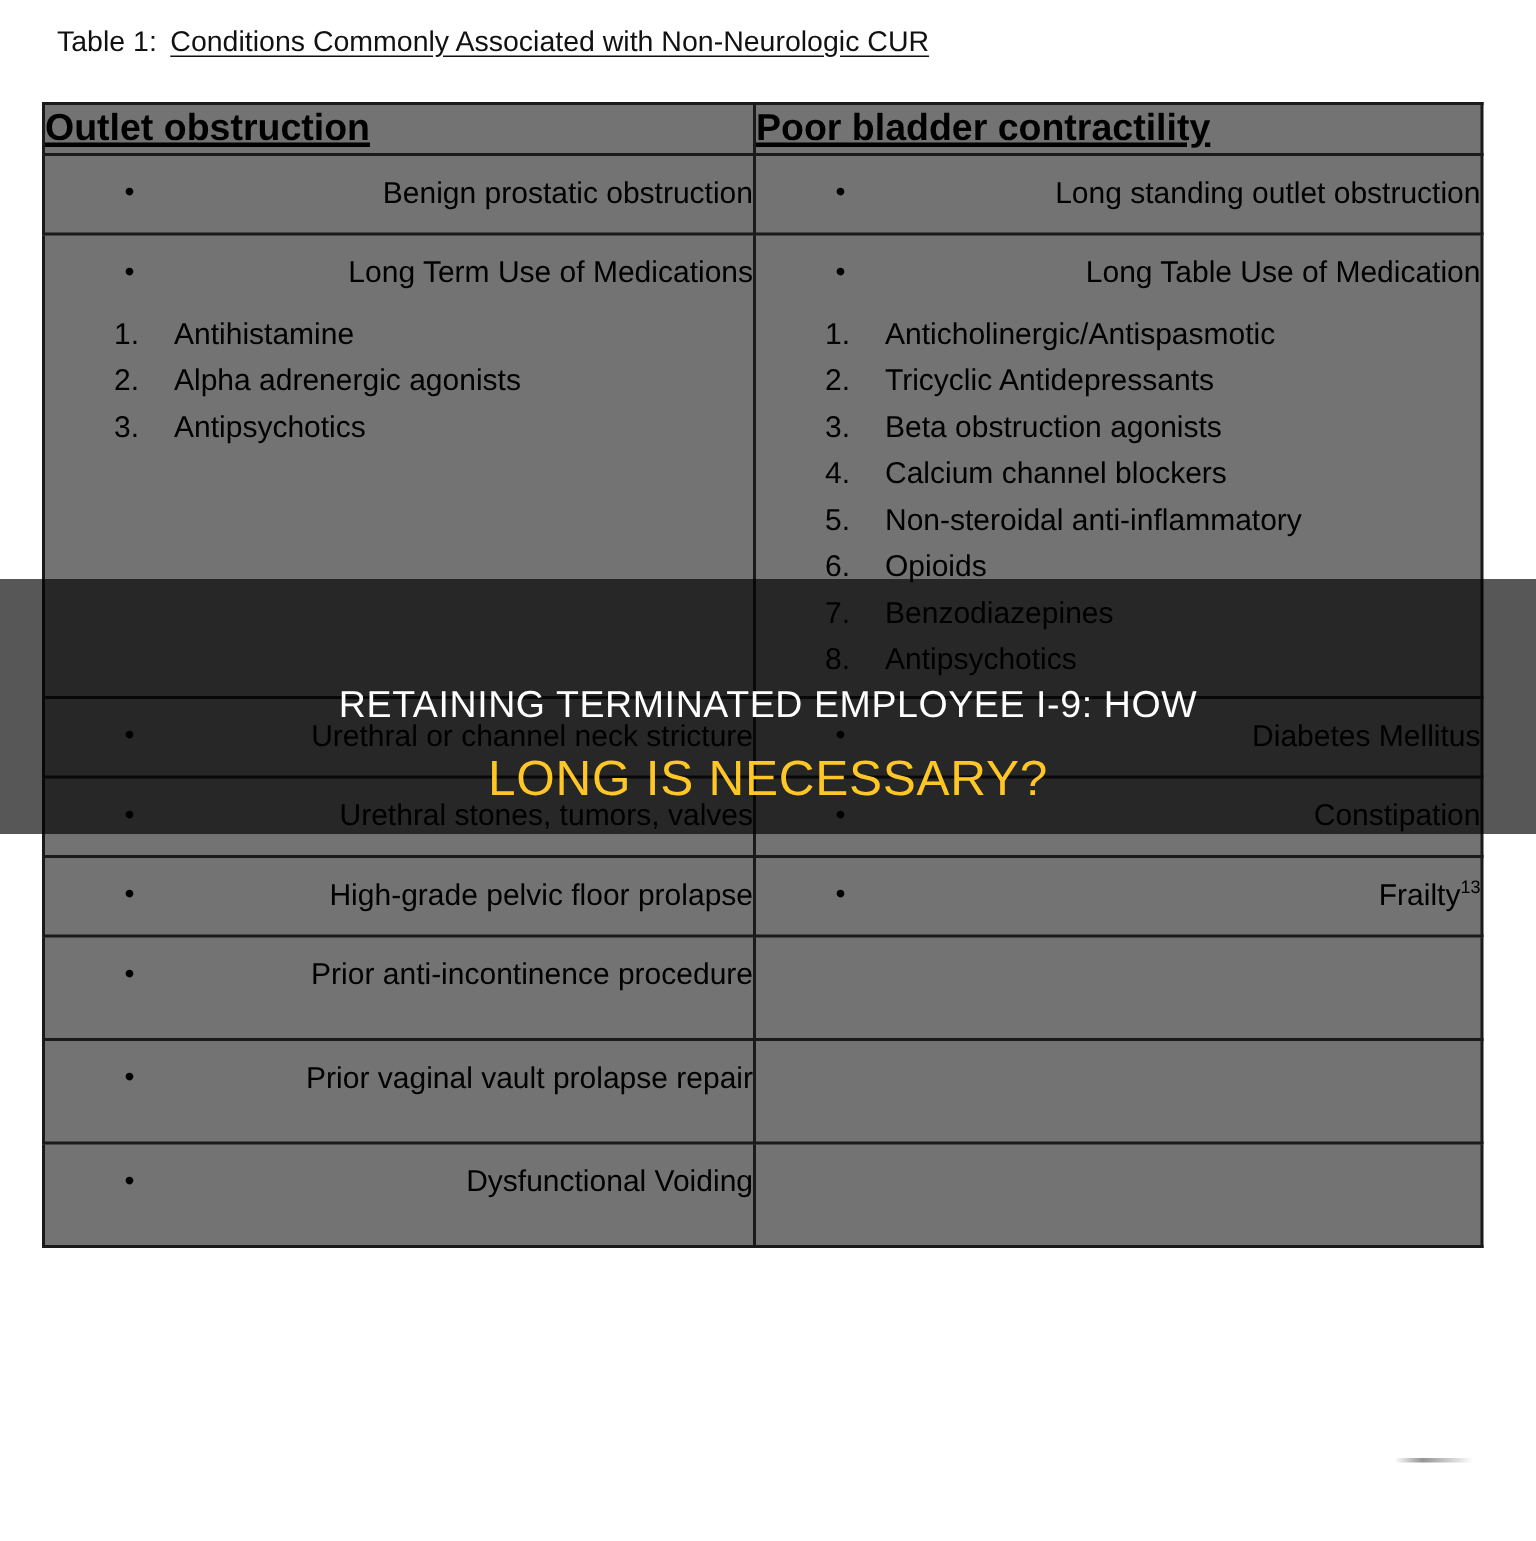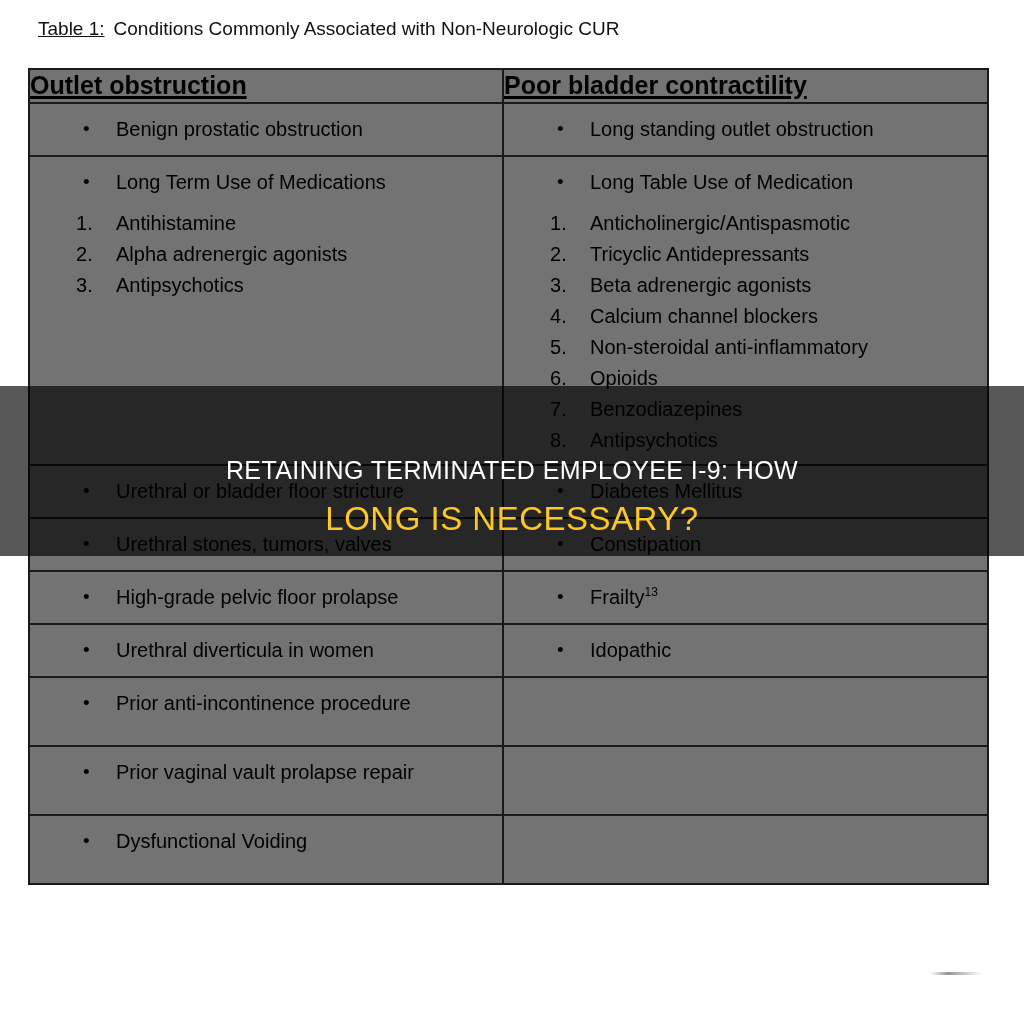--- a/index.html
+++ b/index.html
@@ -21,22 +21,23 @@
   
   #caption {
     position: absolute;
     left: 38px;
     top: 17px;
     font-size: 19px;
     line-height: 24px;
     white-space: nowrap;
     color: #111;
   }
-  #caption .cap-label { margin-right: 9px; text-decoration: underline; }
+  #caption .cap-label { margin-right: 9px; }
   #caption .cap-title {
+    text-decoration: underline;
     text-underline-offset: 3px;
   }
 
   
   #cur-table {
     position: absolute;
     left: 28px;
     top: 68px;
     width: 959px;
     border-collapse: collapse;
@@ -67,20 +68,21 @@
     text-underline-offset: 2px;
     text-decoration-thickness: 3px;
   }
 
   td.cell { padding: 0 0 0 0; }
 
   ul.bul {
     margin: 0;
     padding: 10px 0 10px 86px;
     list-style: none;
+    text-align: right;
   }
   ul.bul > li {
     position: relative;
     font-size: 20px;
     line-height: 31px;
     padding-left: 0;
   }
   ul.bul > li::before {
     content: "\2022";
     position: absolute;
@@ -209,33 +211,33 @@
             <li>Antipsychotics</li>
           </ol>
         </td>
         <td class="cell">
           <ul class="bul">
             <li>Long Table Use of Medication</li>
           </ul>
           <ol class="num">
             <li>Anticholinergic/Antispasmotic</li>
             <li>Tricyclic Antidepressants</li>
-            <li>Beta adrenergic agonists</li>
+            <li>Beta obstruction agonists</li>
             <li>Calcium channel blockers</li>
             <li>Non-steroidal anti-inflammatory</li>
             <li>Opioids</li>
             <li>Benzodiazepines</li>
             <li>Antipsychotics</li>
           </ol>
         </td>
       </tr>
       <tr>
         <td class="cell">
           <ul class="bul">
-            <li>Urethral or bladder floor stricture</li>
+            <li>Urethral or channel neck stricture</li>
           </ul>
         </td>
         <td class="cell">
           <ul class="bul">
             <li>Diabetes Mellitus</li>
           </ul>
         </td>
       </tr>
       <tr>
         <td class="cell">
@@ -251,32 +253,20 @@
       </tr>
       <tr>
         <td class="cell">
           <ul class="bul">
             <li>High-grade pelvic floor prolapse</li>
           </ul>
         </td>
         <td class="cell">
           <ul class="bul">
             <li>Frailty<sup class="refmark">13</sup></li>
-          </ul>
-        </td>
-      </tr>
-      <tr>
-        <td class="cell">
-          <ul class="bul">
-            <li>Urethral diverticula in women</li>
-          </ul>
-        </td>
-        <td class="cell">
-          <ul class="bul">
-            <li>Idopathic</li>
           </ul>
         </td>
       </tr>
       <tr class="row-tall">
         <td class="cell">
           <ul class="bul">
             <li>Prior anti-incontinence procedure</li>
           </ul>
         </td>
         <td class="cell">

